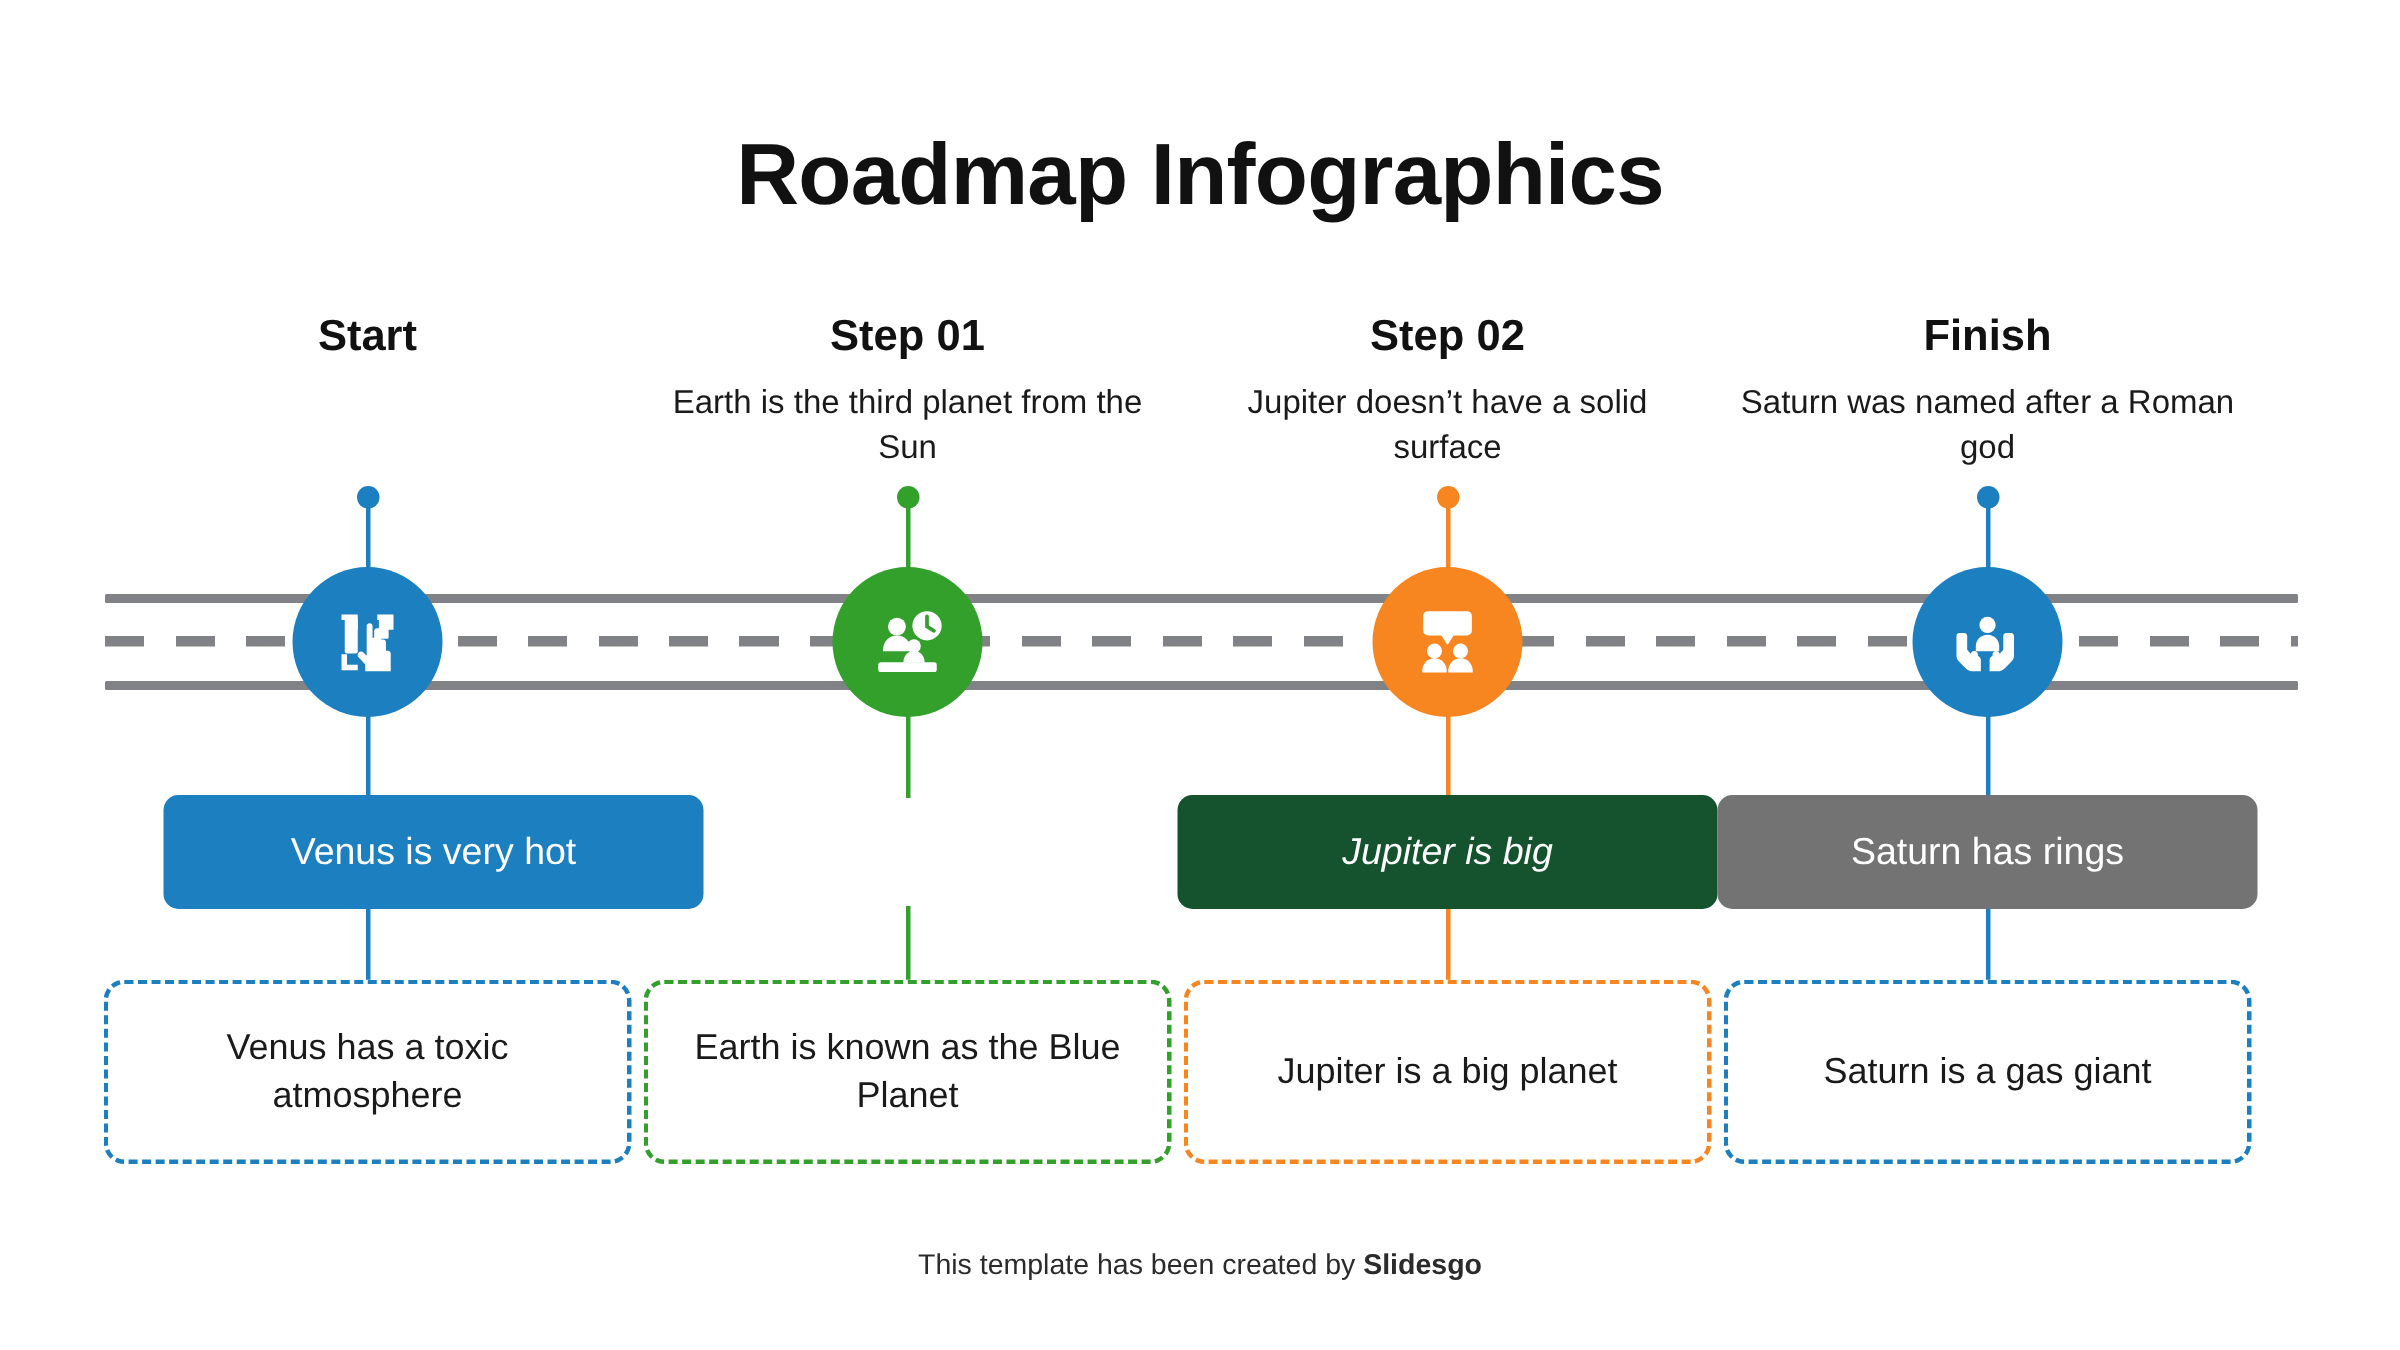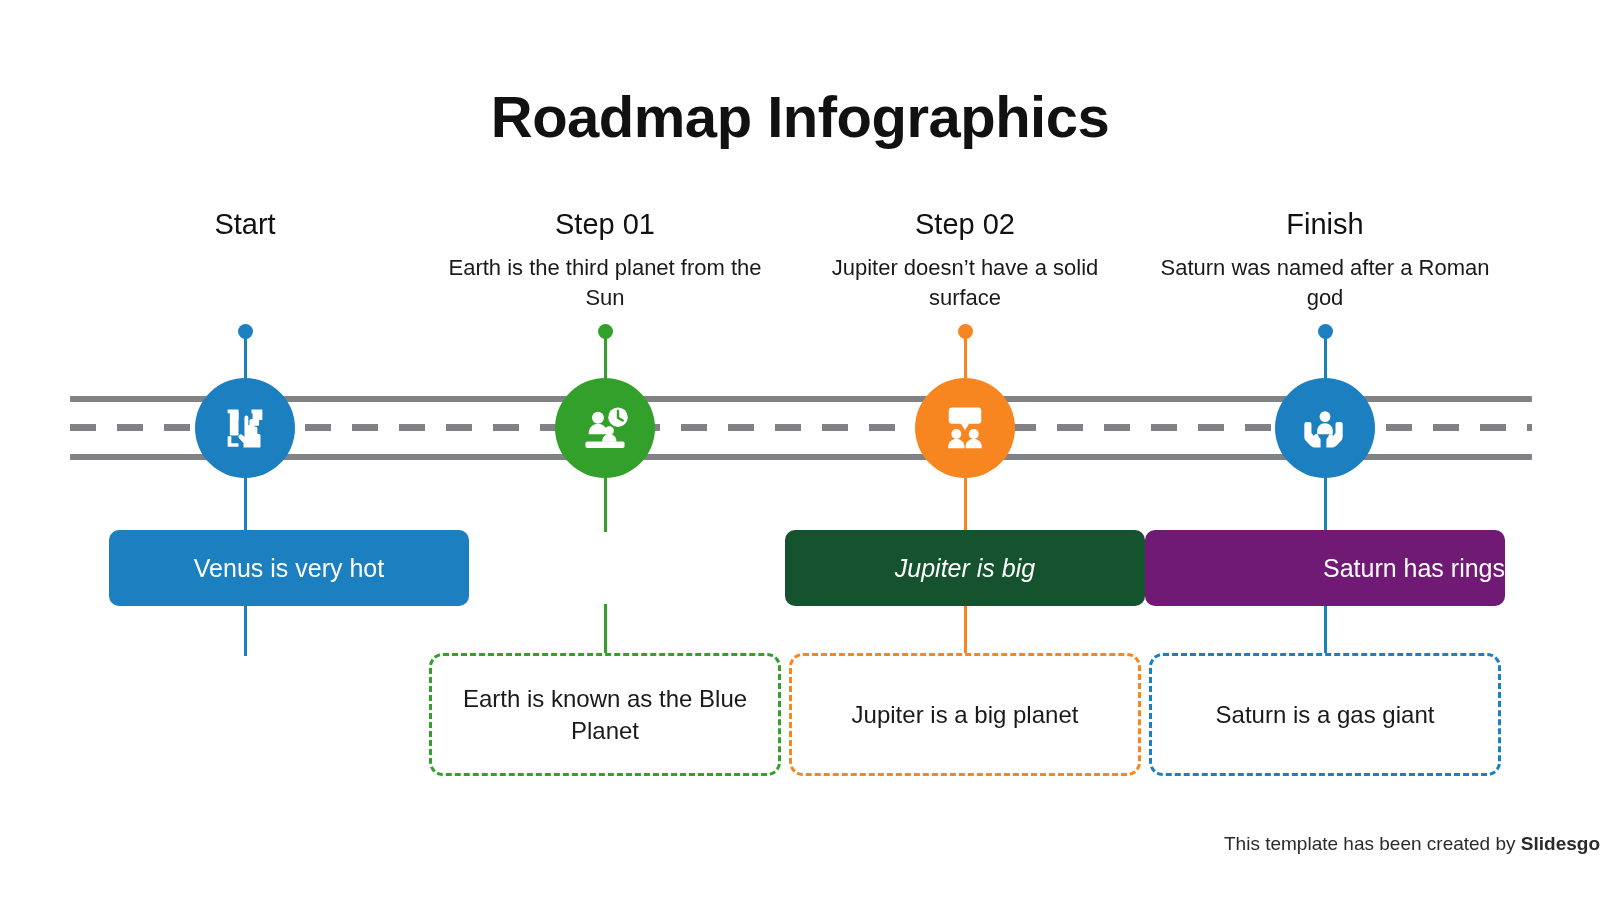--- a/index.html
+++ b/index.html
@@ -81,21 +81,21 @@
   .col.c2 { left: 785px; }
   .col.c3 { left: 1145px; }
 
   .step-title {
     position: absolute;
     top: 207px;
     left: 0;
     width: 360px;
     text-align: center;
     font-size: 29px;
-    font-weight: 400;
+    font-weight: 700;
     color: #111111;
     line-height: 1.2;
   }
   .step-desc {
     position: absolute;
     top: 253px;
     left: 10px;
     width: 340px;
     text-align: center;
     font-size: 22px;
@@ -196,21 +196,21 @@
     line-height: 1.32;
     padding: 0 18px;
   }
 
   
   .footer {
     position: absolute;
     top: 833px;
     left: 0;
     width: 1600px;
-    text-align: right;
+    text-align: center;
     font-size: 19px;
     color: #2b2b2b;
   }
   .footer b { font-weight: 700; }
 </style>
 </head>
 <body>
 
 <div class="slide">
 
@@ -244,20 +244,23 @@
       </div>
 
       <div class="stem-mid" style="background:#1b7fc0;"></div>
 
       <div class="pill" style="background:#1b7fc0;margin-left:44px;">
         <span>Venus is very hot</span>
       </div>
 
       <div class="stem-low" style="background:#1b7fc0;"></div>
 
+      <div class="card" style="border-color:#1b7fc0;">
+        <span class="card-text">Venus has a toxic atmosphere</span>
+      </div>
     </div>
 
     <div class="col c1">
       <div class="step-title">Step 01</div>
       <div class="step-desc">Earth is the third planet from the Sun</div>
 
       <div class="stem-up" style="background:#33a02c;">
         <div class="stem-dot" style="background:#33a02c;"></div>
       </div>
 
@@ -334,21 +337,21 @@
             <path d="M24 19.5c4.1 0 7.2 3.1 7.2 7v3.2H16.8v-3.2c0-3.9 3.1-7 7.2-7z"></path>
             <path d="M13.6 16.8c.9-.5 2 0 2.3 1l2.6 8.3-3.1 1-2.7-8.2c-.3-.9.1-1.7.9-2.1z" opacity="0"></path>
             <path d="M9.6 18.5c1 0 1.9.8 1.9 1.9v8.3l2.2 2.6c.2-1 1.1-1.8 2.2-1.8 1.2 0 2.2 1 2.2 2.2v.9c1 .3 1.8 1.2 1.8 2.3V42H15c-1.7 0-3.3-.7-4.5-1.9l-4.2-4.3c-.9-.9-1.4-2.1-1.4-3.4V20.4c0-1.1.9-1.9 1.9-1.9z"></path>
             <path d="M38.4 18.5c1 0 1.9.8 1.9 1.9v12c0 1.3-.5 2.5-1.4 3.4l-4.2 4.3c-1.2 1.2-2.8 1.9-4.5 1.9h-4.9v-7.1c0-1.1.8-2 1.8-2.3v-.9c0-1.2 1-2.2 2.2-2.2 1.1 0 2 .8 2.2 1.8l2.2-2.6v-8.3c0-1.1.9-1.9 1.9-1.9z"></path>
           </svg>
         </span>
       </div>
 
       <div class="stem-mid" style="background:#1b7fc0;"></div>
 
-      <div class="pill" style="background:#701a75;justify-content:flex-end;">
+      <div class="pill" style="background:#737373;">
         <span>Saturn has rings</span>
       </div>
 
       <div class="stem-low" style="background:#1b7fc0;"></div>
 
       <div class="card" style="border-color:#1b7fc0;">
         <span class="card-text">Saturn is a gas giant</span>
       </div>
     </div>
 

